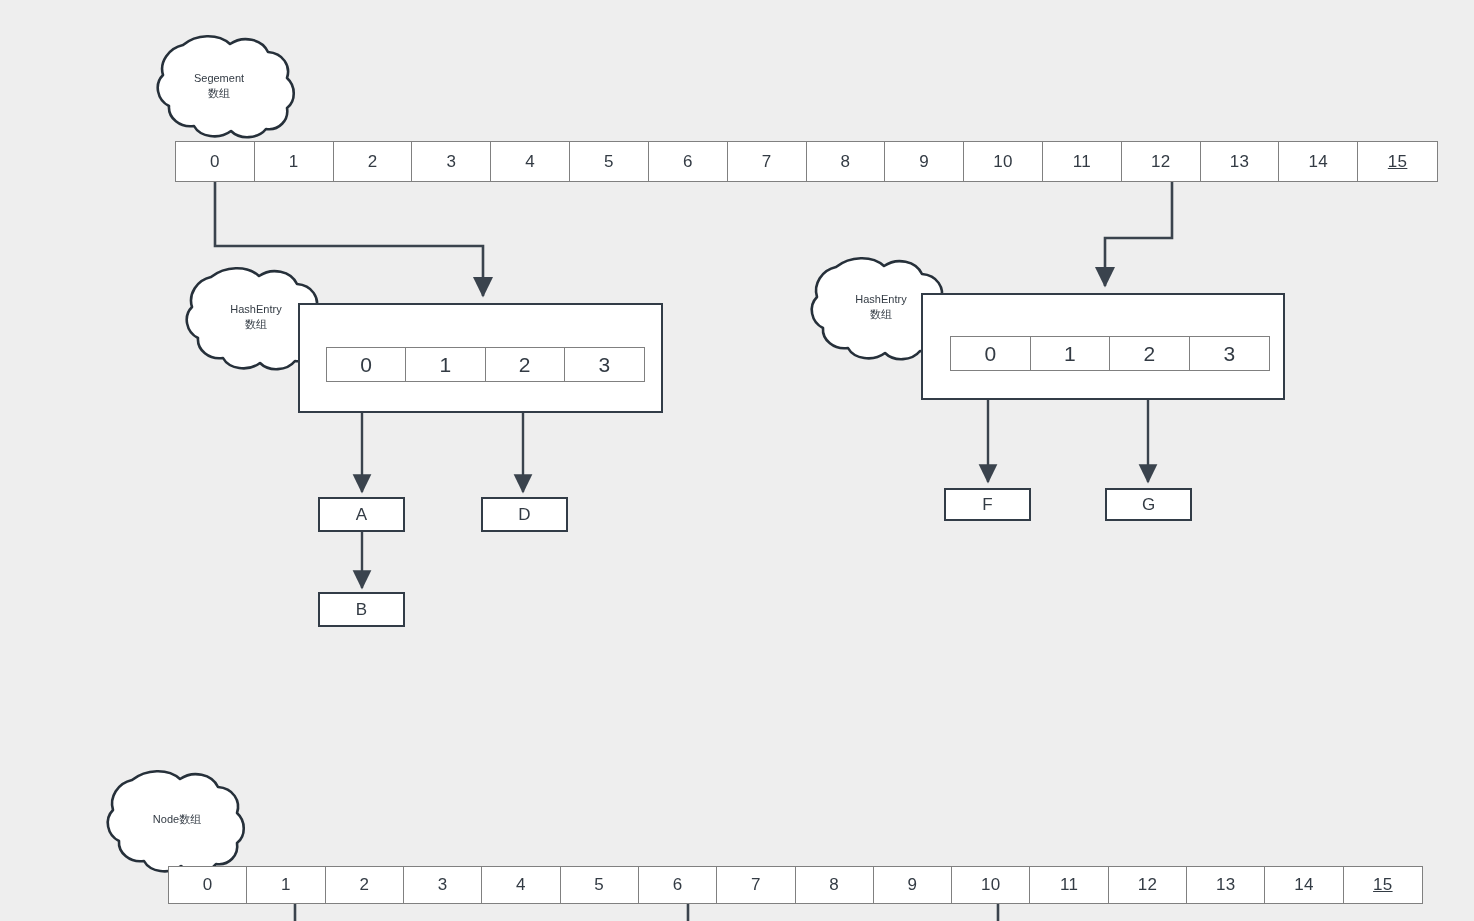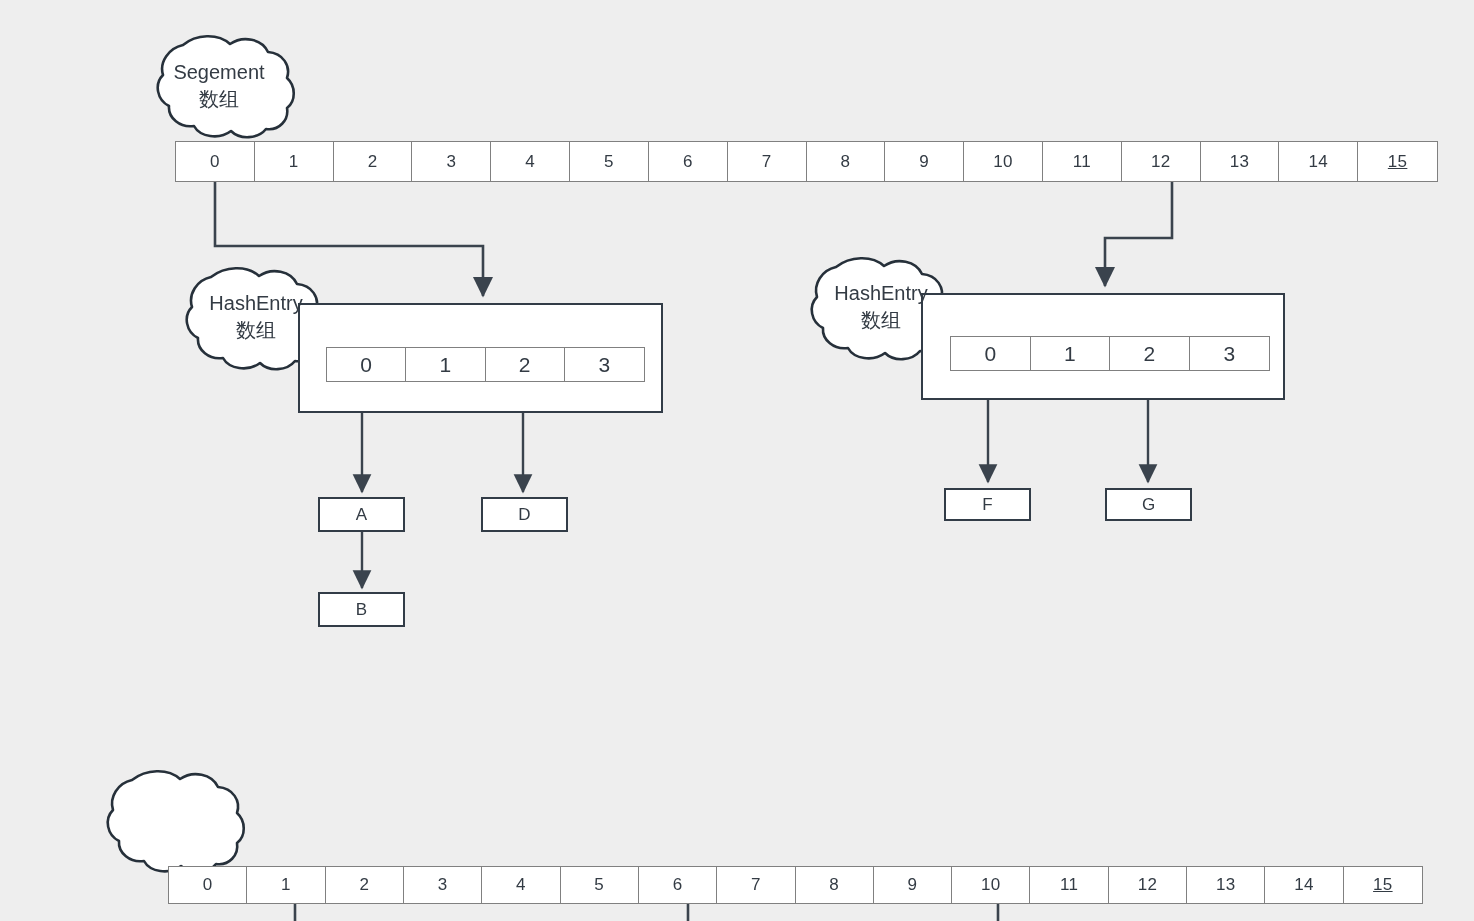--- a/index.html
+++ b/index.html
@@ -105,21 +105,21 @@
   .cloud-text {
     position: absolute;
     left: 0;
     top: 0;
     width: 100%;
     height: 100%;
     display: flex;
     flex-direction: column;
     align-items: center;
     justify-content: center;
-    font-size: 20px;
+    font-size: 11px;
     color: #333b44;
     line-height: 1.35;
     text-align: center;
     pointer-events: none;
   }
   .cloud-text span { display: block; }
 </style>
 </head>
 <body>
 
@@ -279,15 +279,20 @@
       </div>
     </div>
 
     <div class="cloud" style="left:811px; top:258px; width:140px; height:97px;">
       <div class="cloud-text">
         <span>HashEntry</span>
         <span>数组</span>
       </div>
     </div>
 
+    <div class="cloud" style="left:107px; top:771px; width:140px; height:97px;">
+      <div class="cloud-text">
+        <span>Node数组</span>
+      </div>
+    </div>
 
   </div>
 </div>
 
 </body></html>

